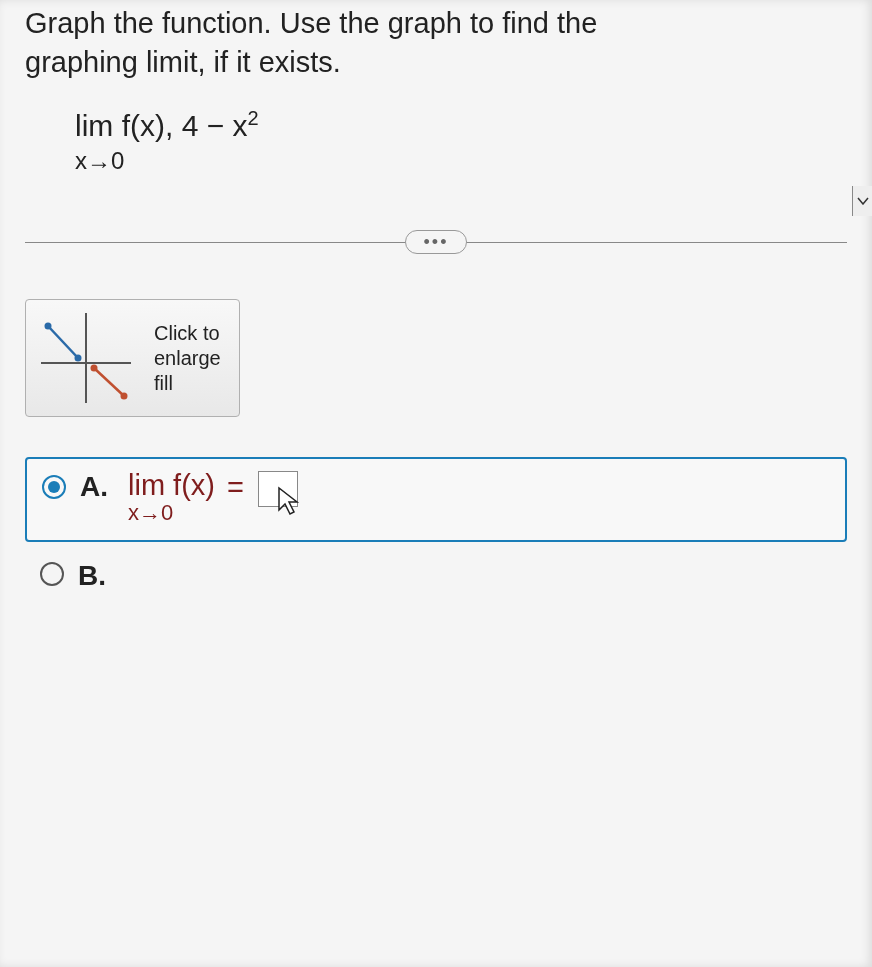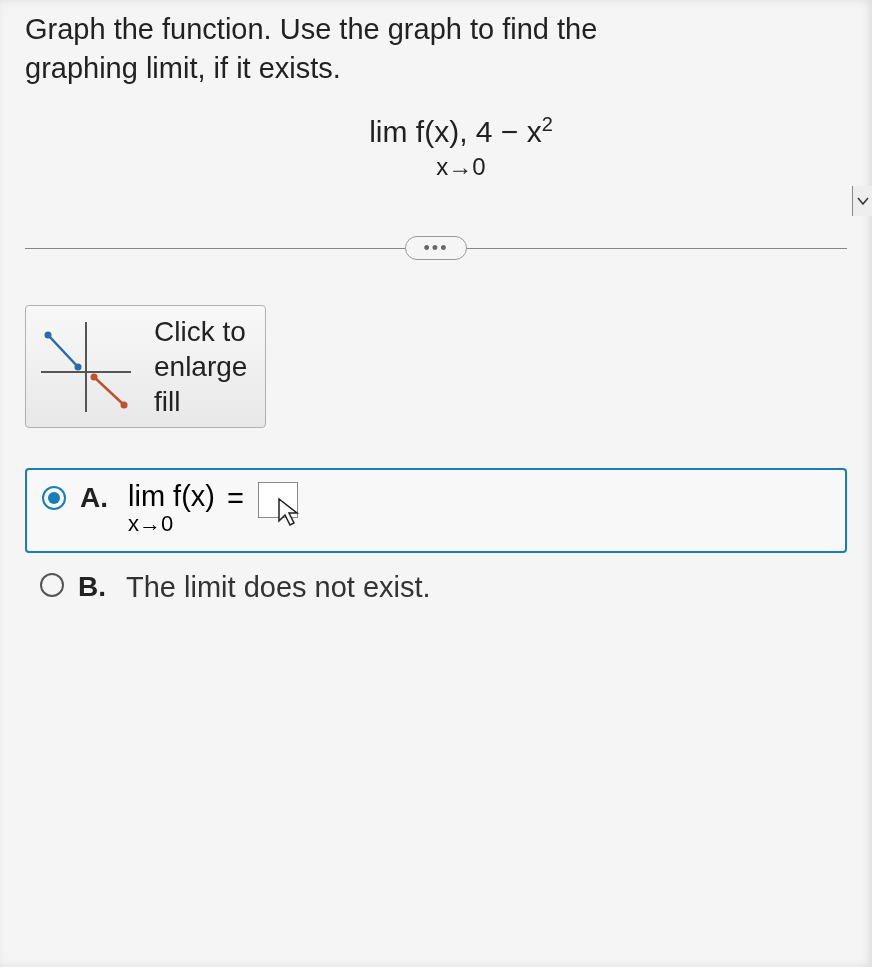--- a/index.html
+++ b/index.html
@@ -9,37 +9,36 @@
     }
     body {
       font-family: Arial, Helvetica, sans-serif;
       background: #e8e8e8;
       width: 872px;
       height: 967px;
       position: relative;
     }
     .content {
       background: #f5f5f5;
-      padding: 10px 25px;
+      padding: 4px 25px;
       width: 100%;
       min-height: 100%;
       box-shadow: inset -3px 0 10px rgba(0,0,0,0.1);
     }
     .problem-text {
       font-size: 29px;
       color: #222;
       line-height: 1.35;
       margin-bottom: 25px;
     }
     .math-expr {
       padding-left: 50px;
       font-size: 30px;
       color: #222;
       line-height: 1.1;
-      text-align: center;
     }
     .math-top {
       display: block;
     }
     .superscript {
       font-size: 20px;
       vertical-align: super;
     }
     .math-sub {
       font-size: 24px;
@@ -86,21 +85,21 @@
       width: 100px;
       height: 100px;
       position: relative;
       margin-right: 18px;
     }
     .graph-icon svg {
       width: 100%;
       height: 100%;
     }
     .graph-label {
-      font-size: 28px;
+      font-size: 20px;
       color: #222;
       line-height: 1.25;
     }
     .select-instruction {
       font-size: 29px;
       color: #333;
       line-height: 1.35;
       margin-bottom: 30px;
     }
     .choice-a {
@@ -140,21 +139,21 @@
       flex-shrink: 0;
     }
     .choice-label {
       font-weight: bold;
       font-size: 28px;
       margin-right: 20px;
       color: #222;
     }
     .choice-content {
       font-size: 29px;
-      color: #000000;
+      color: #7f1d1d;
     }
     .lim-expr {
       display: inline-block;
       vertical-align: top;
     }
     .lim-top {
       display: block;
       line-height: 1;
     }
     .lim-sub {
@@ -269,21 +268,20 @@
         <svg class="cursor-arrow" width="28" height="32" viewBox="0 0 28 32">
           <path d="M2 2 L2 24 L8 18 L13 28 L17 26 L12 16 L20 16 Z" fill="#fff" stroke="#222" stroke-width="1.5"></path>
         </svg>
       </span>
     </span>
   </div>
 
   <div class="choice-b">
     <div class="radio-empty"></div>
     <span class="choice-label">B.</span>
-    <span class="choice-b-text">The limit does not exist.</span>
   </div>
 
 </div>
 
 <div class="side-dropdown">
   <svg width="12" height="8" viewBox="0 0 12 8">
       <path d="M1 1 L6 7 L11 1" fill="none" stroke="#333" stroke-width="1.5"></path>
     </svg>
 </div>
 

